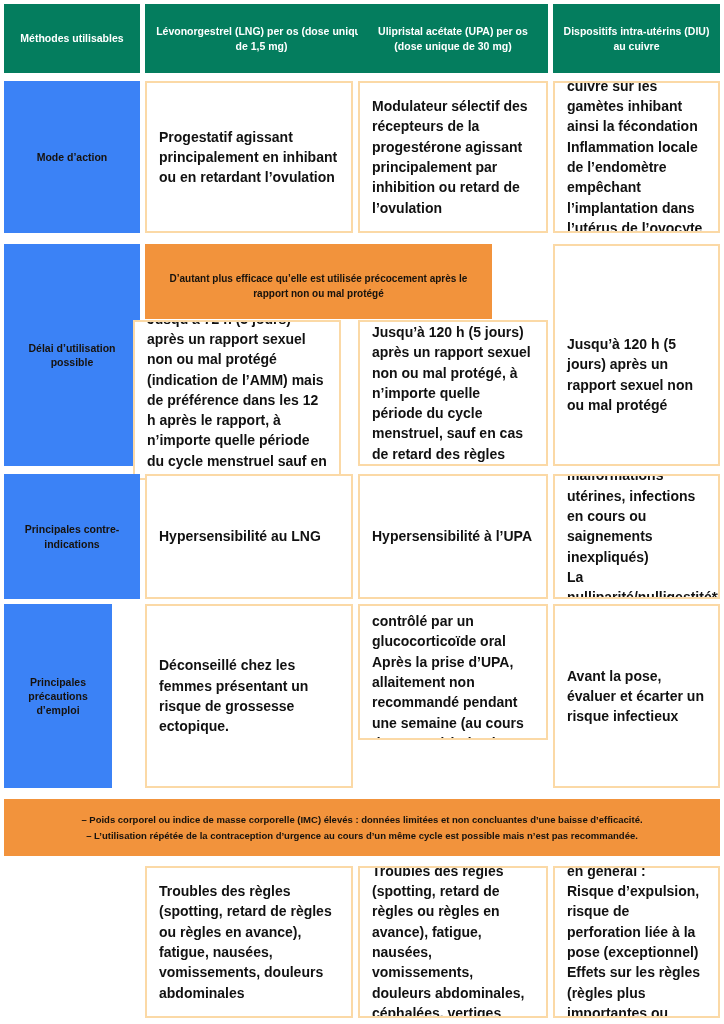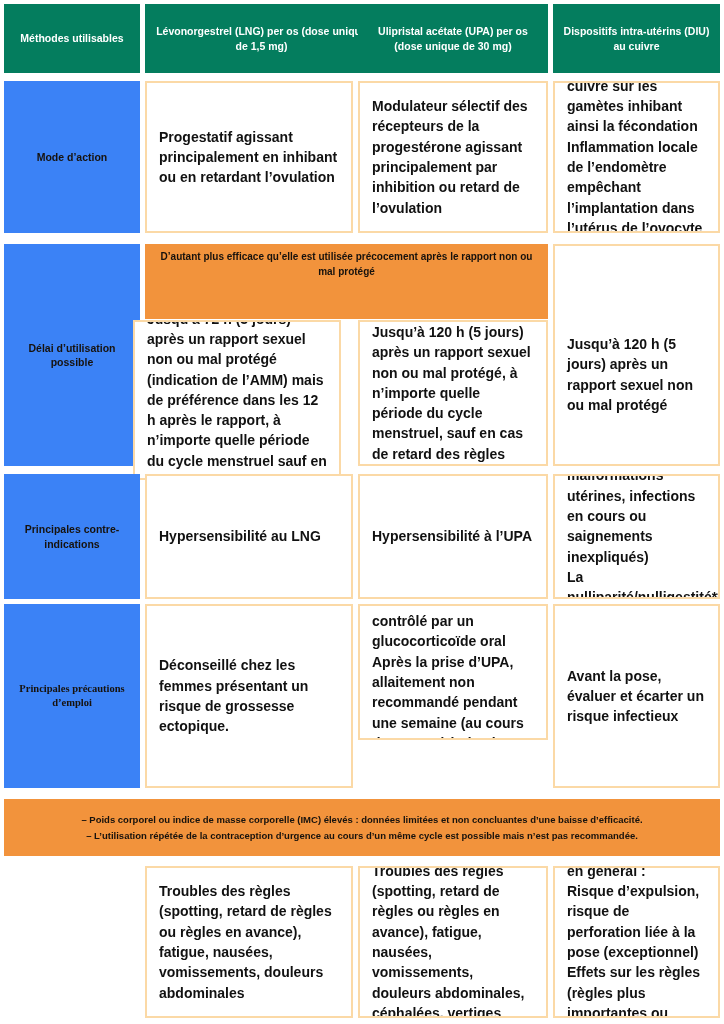--- a/index.html
+++ b/index.html
@@ -123,21 +123,21 @@
 
   <div class="cell body-cell" style="left:553px; top:81px; width:167px; height:152px;">
     <span class="txt">Effet cytotoxique du cuivre sur les gamètes inhibant ainsi la fécondation
 Inflammation locale de l’endomètre empêchant l’implantation dans l’utérus de l’ovocyte fécondé</span>
   </div>
 
   <div class="cell label-cell" style="left:4px; top:244px; width:136px; height:222px;">
     <span class="txt center">Délai d’utilisation possible</span>
   </div>
 
-  <div class="cell banner-cell" style="left:145px; top:244px; width:403px; height:75px; align-items:flex-start; padding-top:6px;">
+  <div class="cell banner-cell" style="left:145px; top:244px; width:347px; height:75px; align-items:flex-start; padding-top:28px;">
     <span class="txt center">D’autant plus efficace qu’elle est utilisée précocement après le rapport non ou mal protégé</span>
   </div>
 
   <div class="cell body-cell" style="left:133px; top:320px; width:208px; height:160px;">
     <span class="txt">Jusqu’à 72 h (3 jours) après un rapport sexuel non ou mal protégé (indication de l’AMM) mais de préférence dans les 12 h après le rapport, à n’importe quelle période du cycle menstruel sauf en  cas de retard des règles</span>
   </div>
 
   <div class="cell body-cell" style="left:358px; top:320px; width:190px; height:146px;">
     <span class="txt">Jusqu’à 120 h (5 jours) après un rapport sexuel non ou mal protégé, à n’importe quelle période du cycle menstruel, sauf en cas de retard des règles</span>
   </div>
@@ -156,21 +156,21 @@
 
   <div class="cell body-cell" style="left:358px; top:474px; width:190px; height:125px;">
     <span class="txt">Hypersensibilité à l’UPA</span>
   </div>
 
   <div class="cell body-cell" style="left:553px; top:474px; width:167px; height:125px;">
     <span class="txt">Celles des DIU (en particulier malformations utérines, infections en cours ou saignements inexpliqués)
 La nulliparité/nulligestité** n’est pas une contre-indication</span>
   </div>
 
-  <div class="cell label-cell" style="left:4px; top:604px; width:136px; height:184px;font-family:Liberation Serif, serif;">
+  <div class="cell label-cell" style="left:4px; top:604px; width:108px; height:184px;">
     <span class="txt center">Principales précautions d’emploi</span>
   </div>
 
   <div class="cell body-cell" style="left:145px; top:604px; width:208px; height:184px;">
     <span class="txt">Déconseillé chez les femmes présentant un risque de grossesse ectopique.</span>
   </div>
 
   <div class="cell body-cell" style="left:358px; top:604px; width:190px; height:136px;">
     <span class="txt">Non recommandé en cas d’insuffisance hépatique sévère et d’asthme sévère insuffisamment contrôlé par un glucocorticoïde oral
 Après la prise d’UPA, allaitement non recommandé pendant une semaine (au cours de cette période, tirer et jeter le lait maternel afin de maintenir la stimulation de la lactation)</span>

